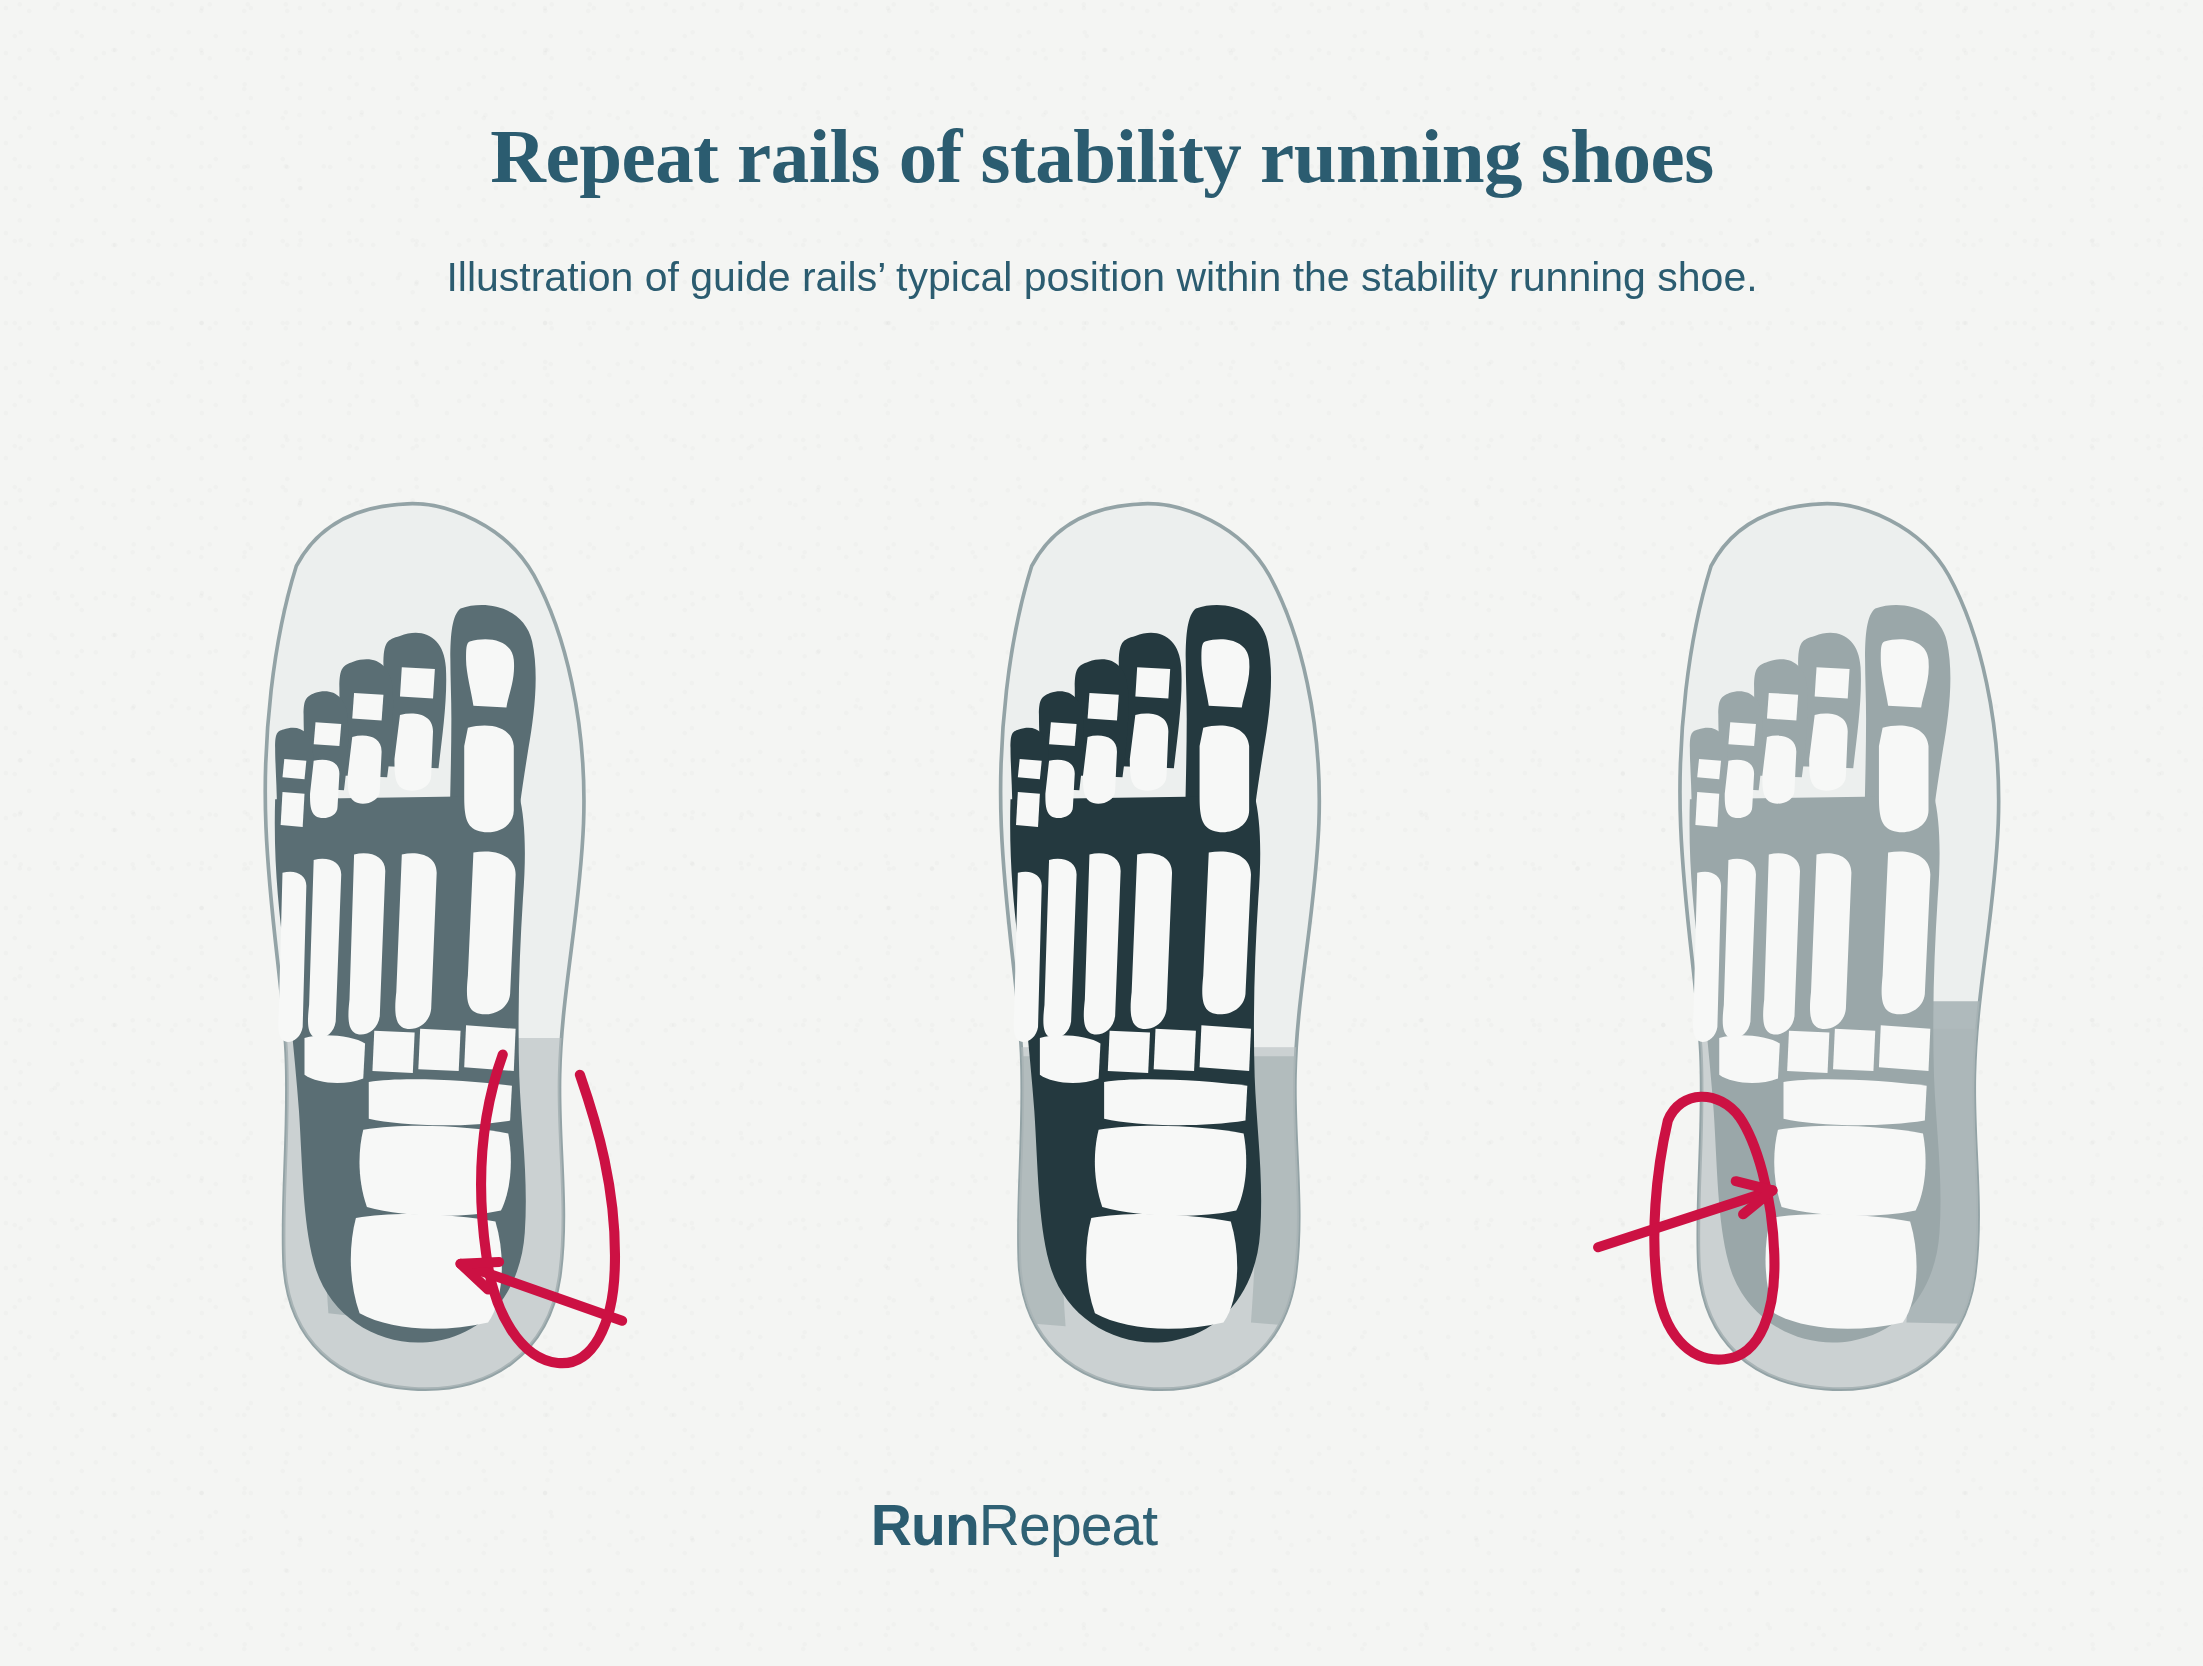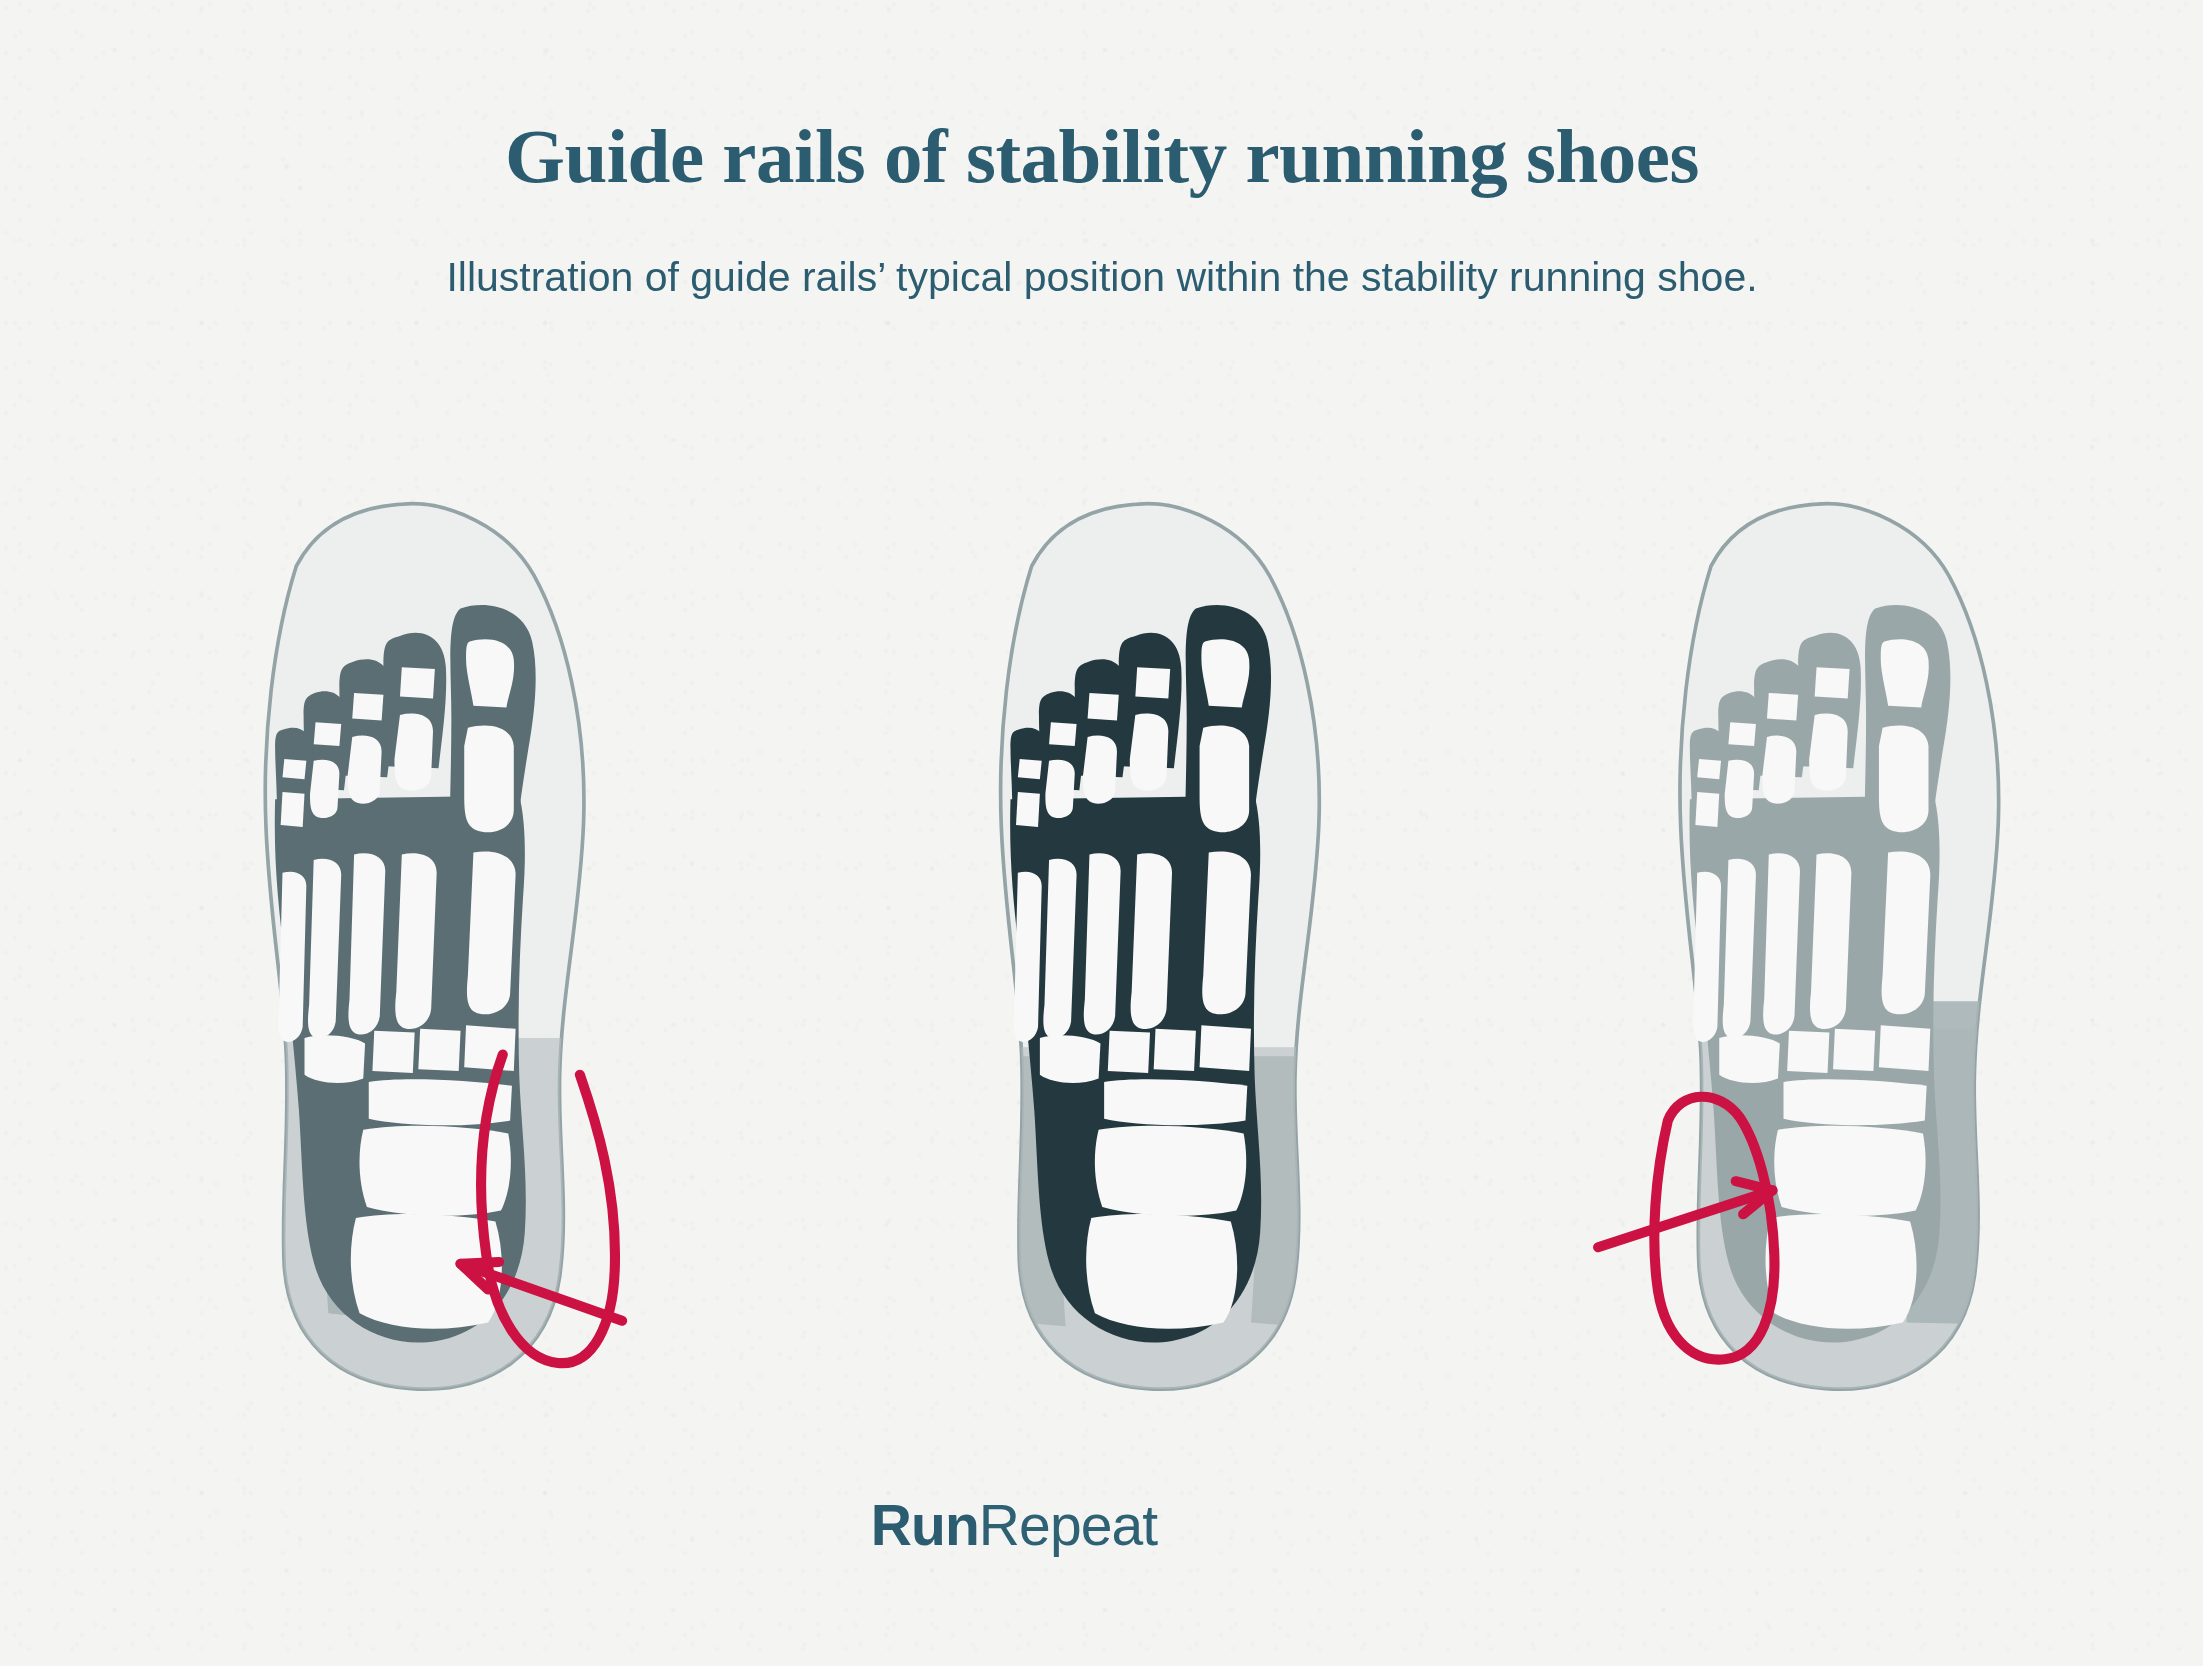--- a/index.html
+++ b/index.html
@@ -100,21 +100,21 @@
   #brand-repeat { font-weight: 300; color: #2f6174; }
 </style>
 </head>
 <body>
 
 <div id="paper-grain"></div>
 
 <div id="stage">
 
   <div id="header">
-    <h1 id="page-title">Guide rails of stability running shoes</h1>
+    <h1 id="page-title">Repeat rails of stability running shoes</h1>
     <p id="page-subtitle">Illustration of guide rails’ typical position within the stability running shoe.</p>
   </div>
 
   <div id="figure">
 
     <div class="foot-panel" id="foot-panel-overpronation">
       <svg class="foot-svg" viewBox="0 0 560 1120" xmlns="http://www.w3.org/2000/svg">
         <defs>
           <clipPath id="shoeClipL">
             <path d="M143 186 C 118 266 106 372 110 470 C 114 568 128 640 132 716

